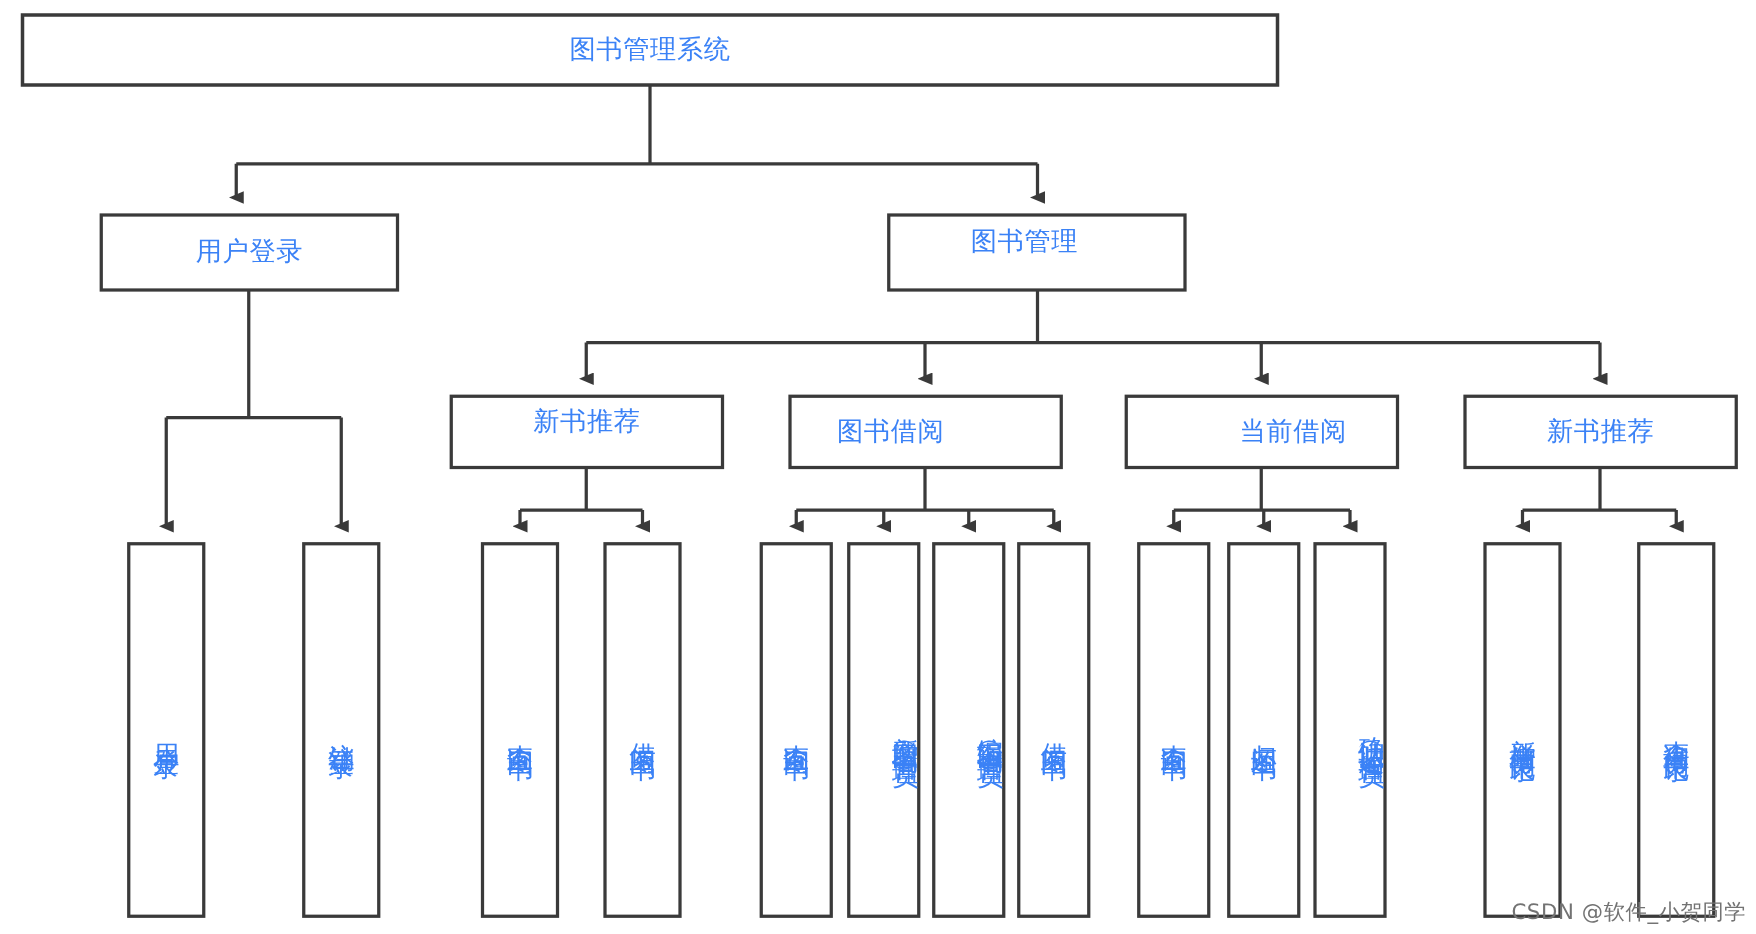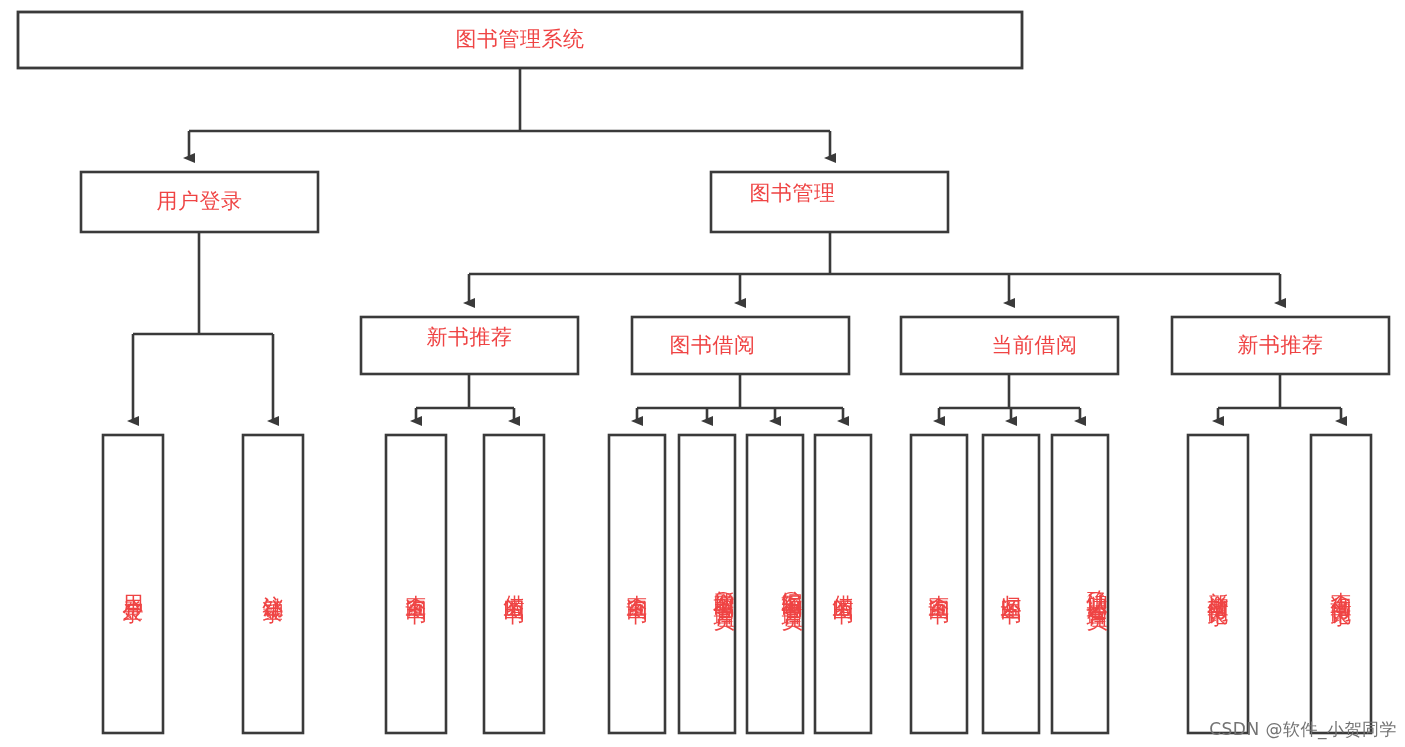--- a/index.html
+++ b/index.html
@@ -40,21 +40,21 @@
   }
   .arrow-head {
     fill: #3a3a3a;
     stroke: none;
   }
   .node-label {
     position: absolute;
     display: flex;
     align-items: center;
     justify-content: center;
-    color: #ef4444;
+    color: #3b82f6;
     font-family: "DejaVu Sans", "Liberation Sans", sans-serif;
     pointer-events: none;
     box-sizing: border-box;
   }
   .node-label.horizontal {
     font-size: 21px;
     letter-spacing: 0.5px;
     line-height: 1.2;
   }
   .node-label.vertical {
@@ -160,21 +160,21 @@
       <path class="connector" d="M 1280 374 L 1280 408"></path>
       <path class="connector" d="M 1218 408 L 1341 408"></path>
       <path class="connector" marker-end="url(#arrow)" d="M 1218 408 L 1218 421"></path>
       <path class="connector" marker-end="url(#arrow)" d="M 1341 408 L 1341 421"></path>
     </g>
   </svg>
 
   <div class="node-label horizontal" style="left:18px; top:12px; width:1004px; height:56px;">图书管理系统</div>
 
   <div class="node-label horizontal" style="left:81px; top:172px; width:237px; height:60px;">用户登录</div>
-  <div class="node-label horizontal" style="left:674px; top:172px; width:237px; height:44px;border-radius:15px;">图书管理</div>
+  <div class="node-label horizontal" style="left:701px; top:172px; width:237px; height:44px;border-radius:15px;">图书管理</div>
 
   <div class="node-label horizontal" style="left:361px; top:317px; width:217px; height:41px;border-radius:23px;">新书推荐</div>
   <div class="node-label horizontal" style="left:604px; top:317px; width:217px; height:57px;">图书借阅</div>
   <div class="node-label horizontal" style="left:926px; top:317px; width:217px; height:57px;">当前借阅</div>
   <div class="node-label horizontal" style="left:1172px; top:317px; width:217px; height:57px;">新书推荐</div>
 
   <div class="node-label vertical centered" style="left:103px; top:435px; width:60px; height:298px;">用户登录</div>
   <div class="node-label vertical centered" style="left:243px; top:435px; width:60px; height:298px;">注销登录</div>
   <div class="node-label vertical centered" style="left:386px; top:435px; width:60px; height:298px;">查询图书</div>
   <div class="node-label vertical centered" style="left:484px; top:435px; width:60px; height:298px;">借阅图书</div>

